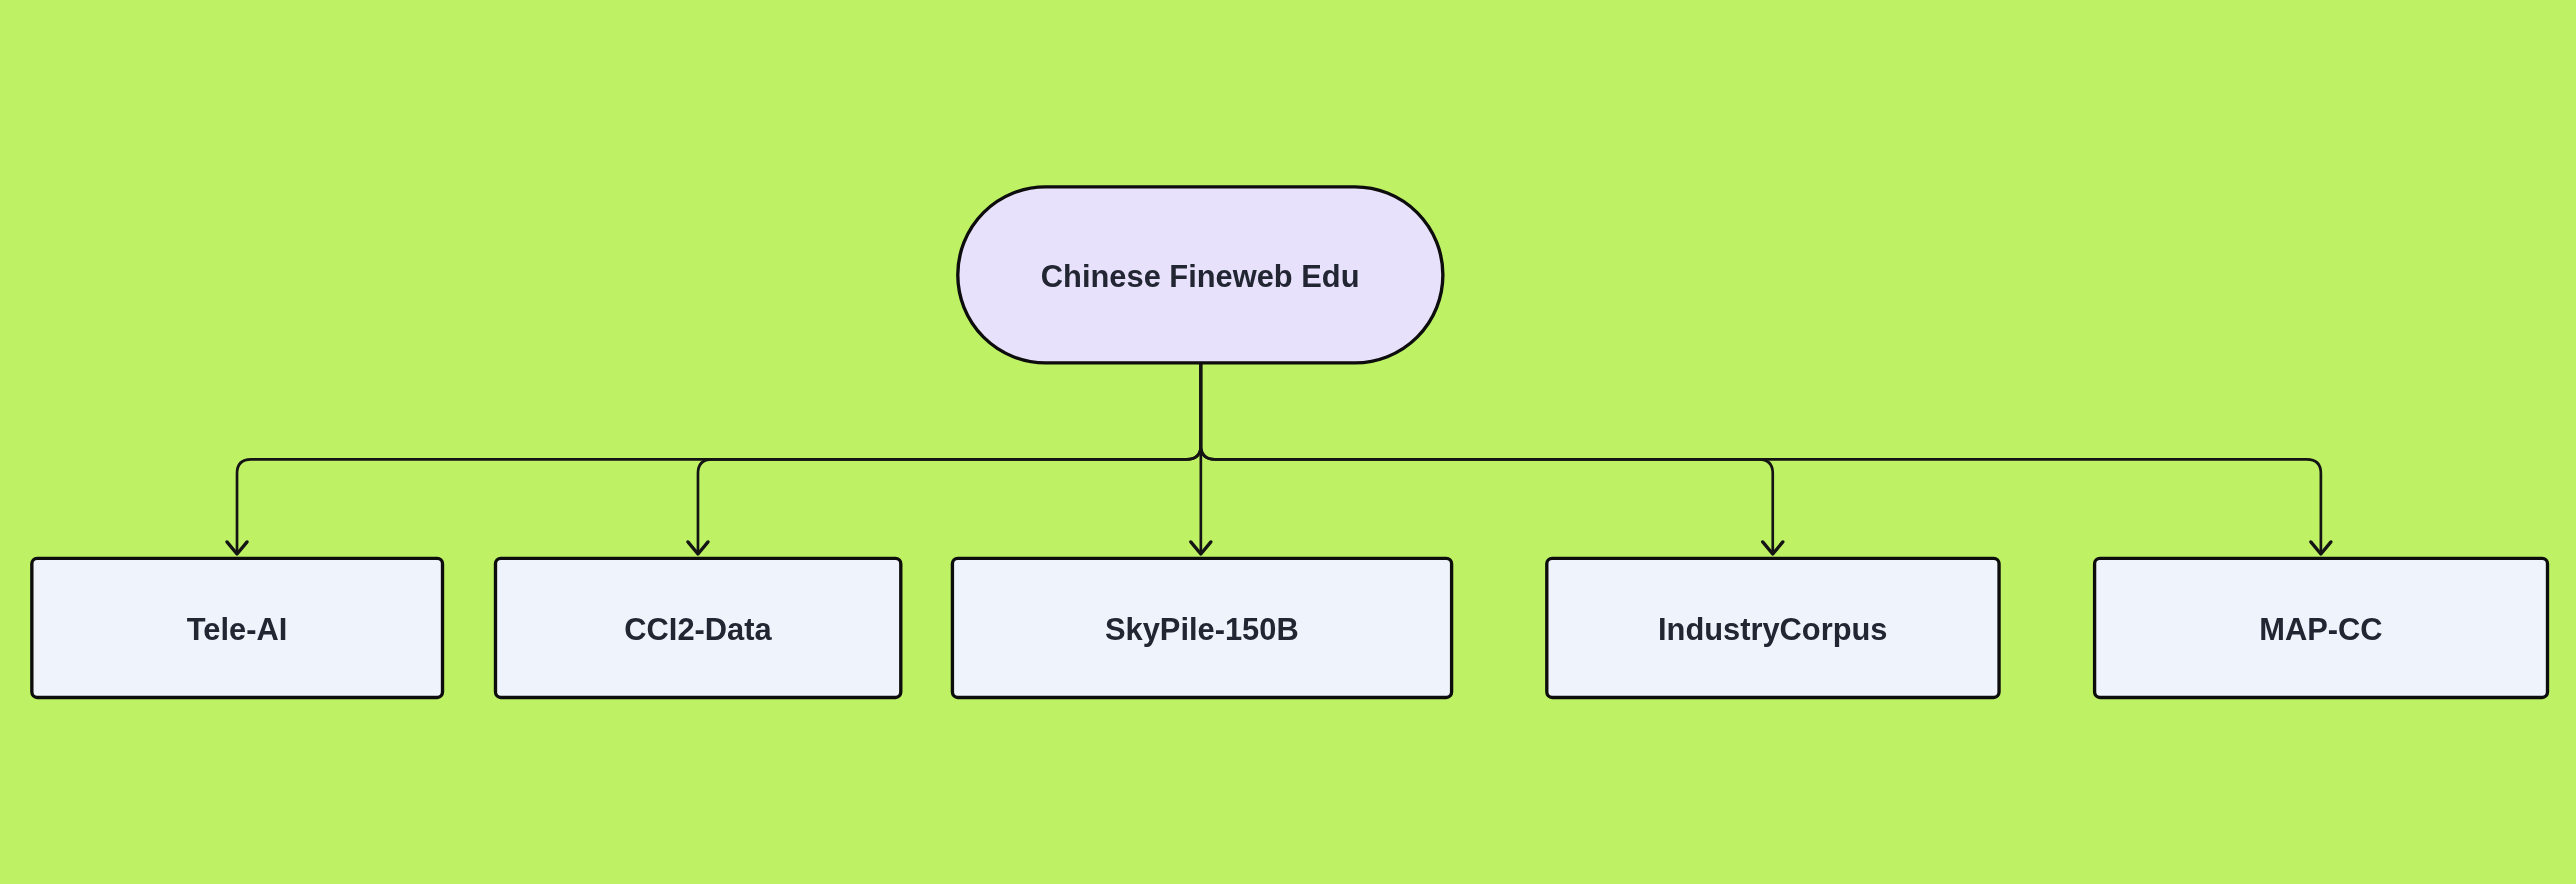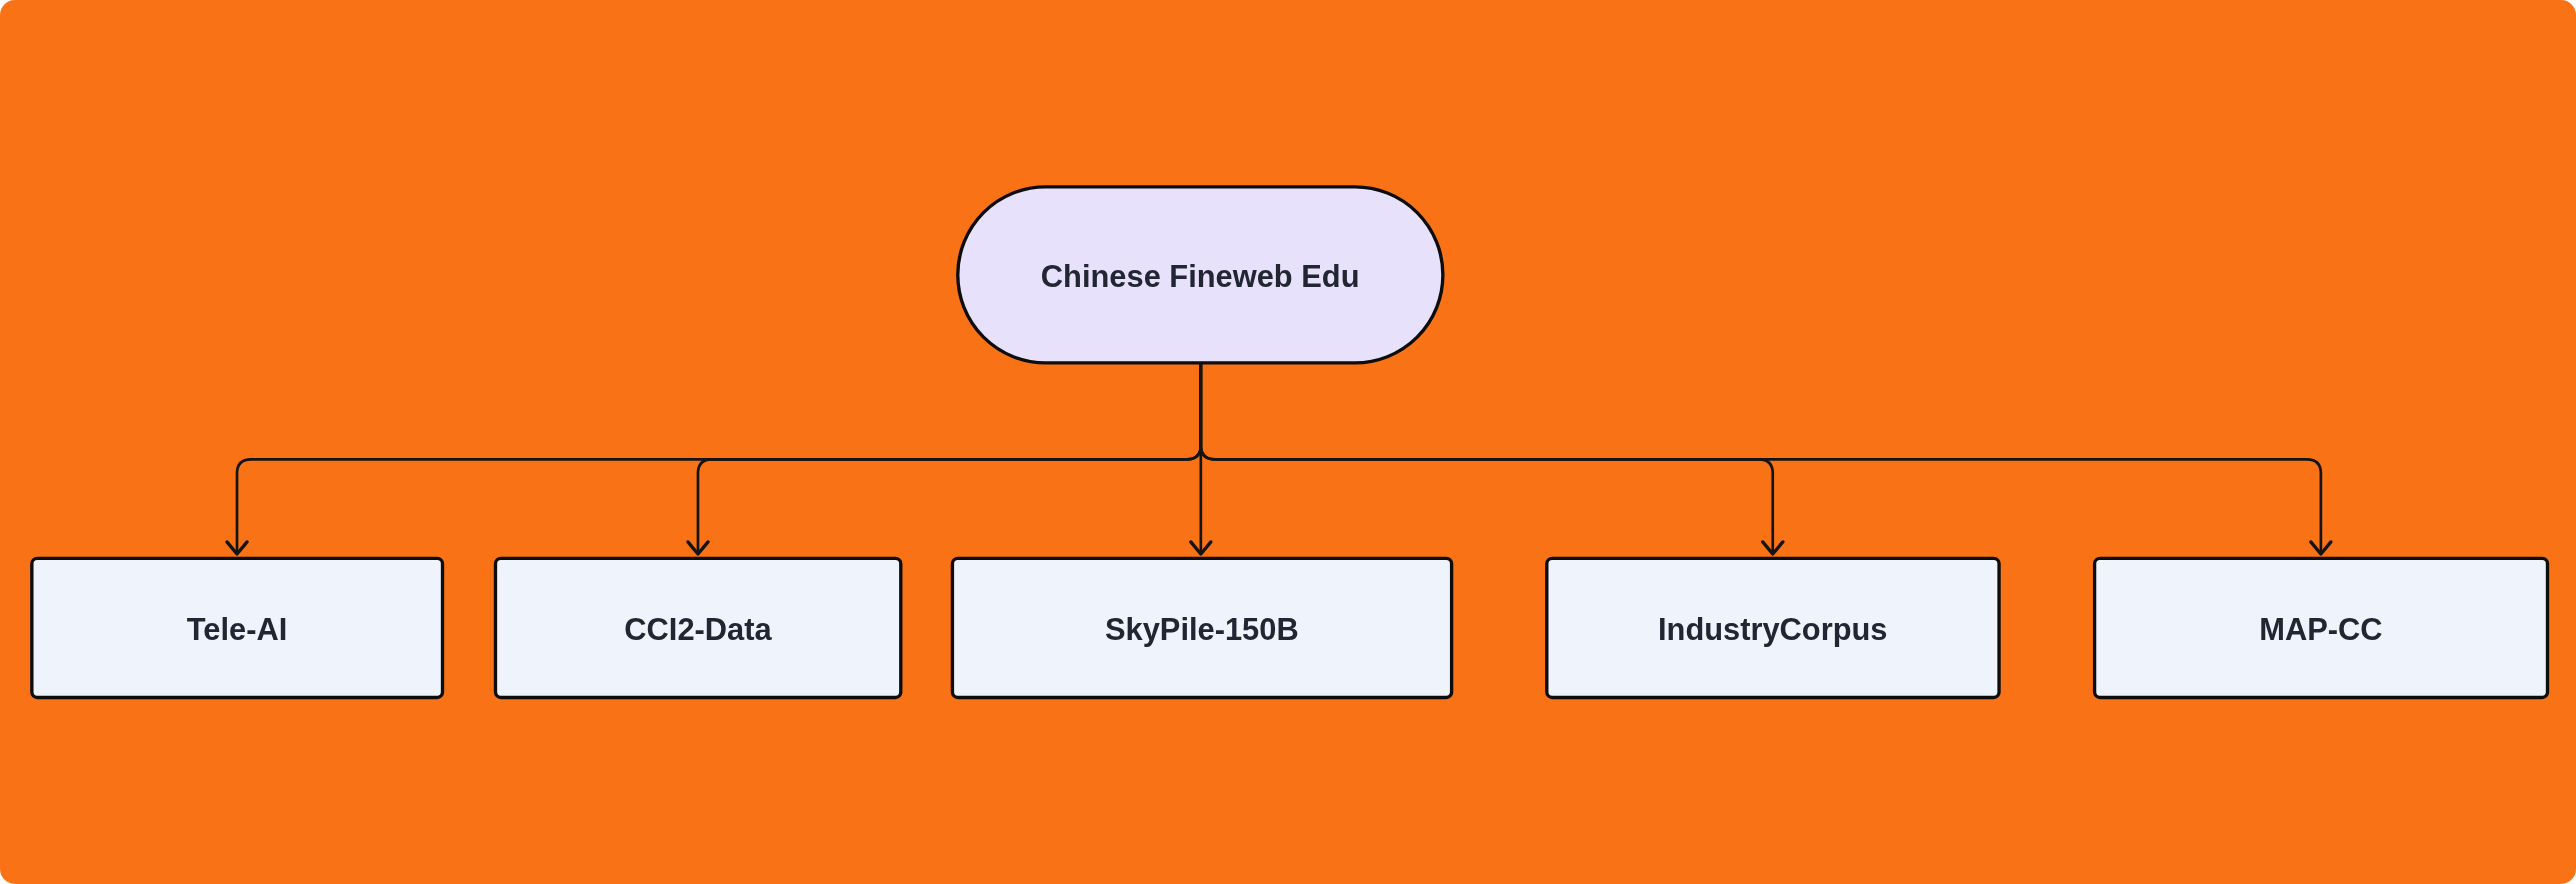--- a/index.html
+++ b/index.html
@@ -6,22 +6,21 @@
     margin: 0;
     padding: 0;
     background: #FFFFFF;
     width: 100%;
     height: 100%;
     overflow: hidden;
   }
   .diagram-wrap {
     width: 100vw;
     height: 100vh;
-    background: #f97316;
-    border-radius: 15px;
+    background: #bef264;
   }
   svg.flowchart {
     display: block;
     width: 100%;
     height: 100%;
   }
   .edge-path {
     fill: none;
     stroke: #141414;
     stroke-width: 8;

